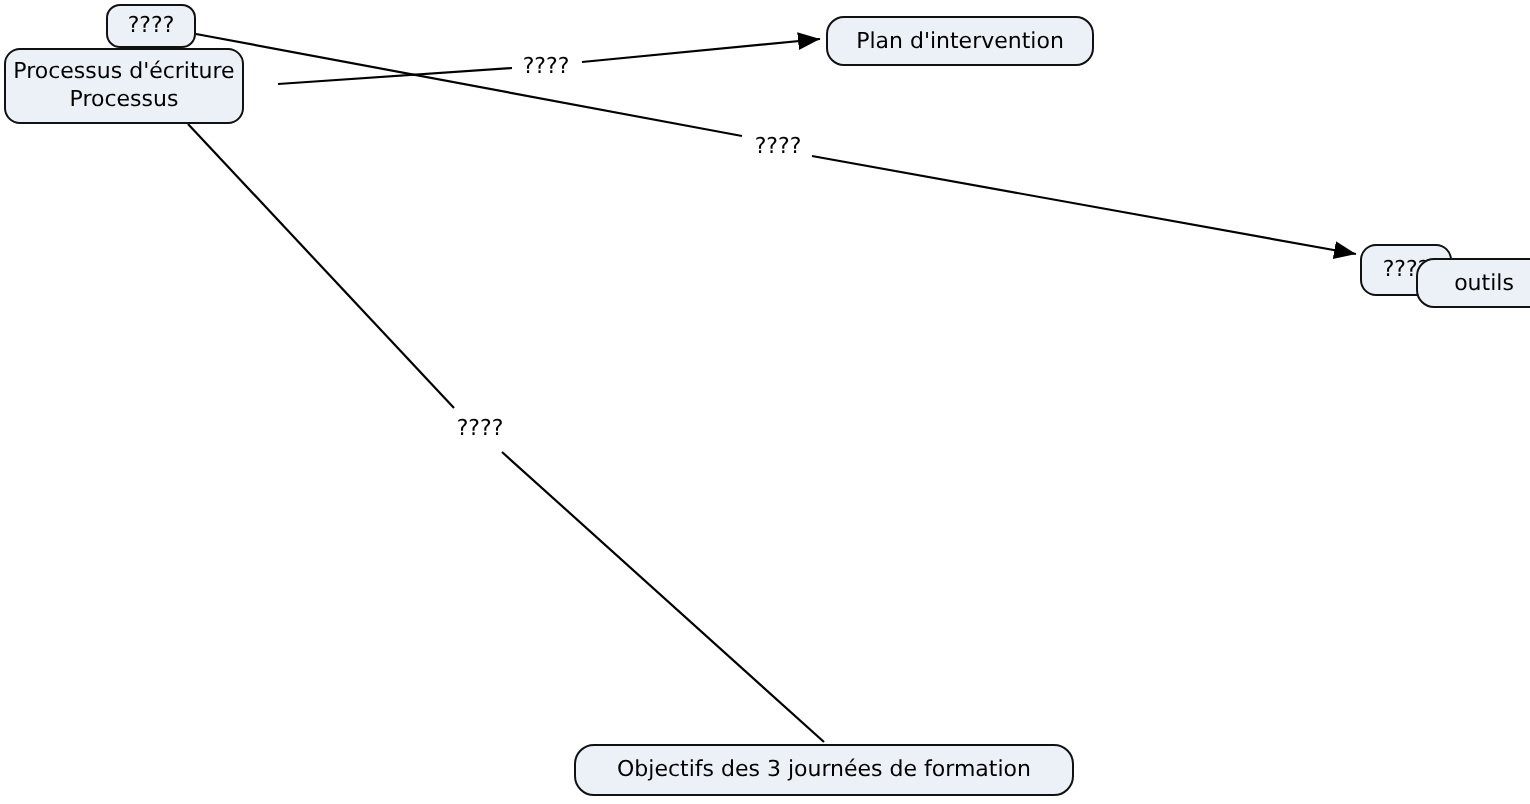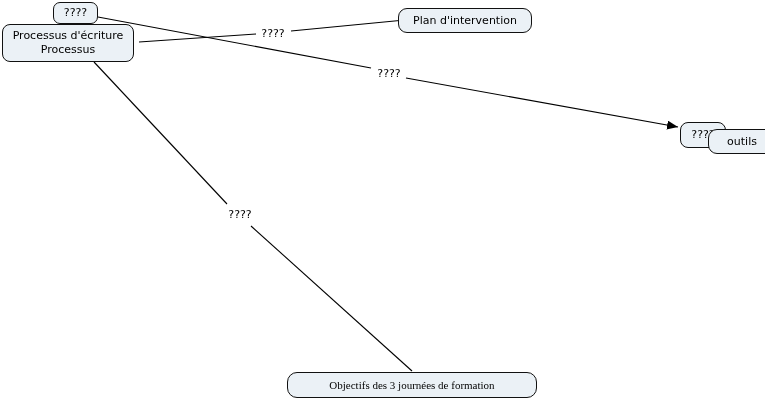--- a/index.html
+++ b/index.html
@@ -39,25 +39,25 @@
     background: #ffffff;
     color: #000000;
     font-size: 11px;
     line-height: 13px;
     padding: 0 2px;
     white-space: nowrap;
     cursor: default;
   }
   
   #node-mystery-top   { left: 53px;  top: 2px;   width: 45px;  height: 22px; border-radius: 7px;  z-index: 3; }
-  #node-processus     { left: 2px;   top: 24px;  width: 132px; height: 38px; border-radius: 8px;  z-index: 2; }
-  #node-plan          { left: 398px; top: 8px;   width: 134px; height: 25px; border-radius: 9px;  z-index: 1; }
+  #node-processus     { left: 2px;   top: 24px;  width: 120px; height: 38px; border-radius: 8px;  z-index: 2; }
+  #node-plan          { left: 413px; top: 8px;   width: 134px; height: 25px; border-radius: 9px;  z-index: 1; }
   #node-mystery-right { left: 680px; top: 122px; width: 46px;  height: 26px; border-radius: 8px;  z-index: 1; }
   #node-outils        { left: 708px; top: 129px; width: 68px;  height: 25px; border-radius: 9px;  z-index: 2; }
-  #node-objectifs     { left: 287px; top: 372px; width: 250px; height: 26px; border-radius: 10px; z-index: 1; font-family: Liberation Serif, serif; }
+  #node-objectifs     { left: 287px; top: 372px; width: 250px; height: 26px; border-radius: 10px; z-index: 1; }
   
   #link-label-plan      { left: 273px; top: 33px; }
   #link-label-outils    { left: 389px; top: 73px; }
   #link-label-objectifs { left: 240px; top: 214px; }
 </style>
 </head>
 <body>
 
 <div id="canvas">
 

